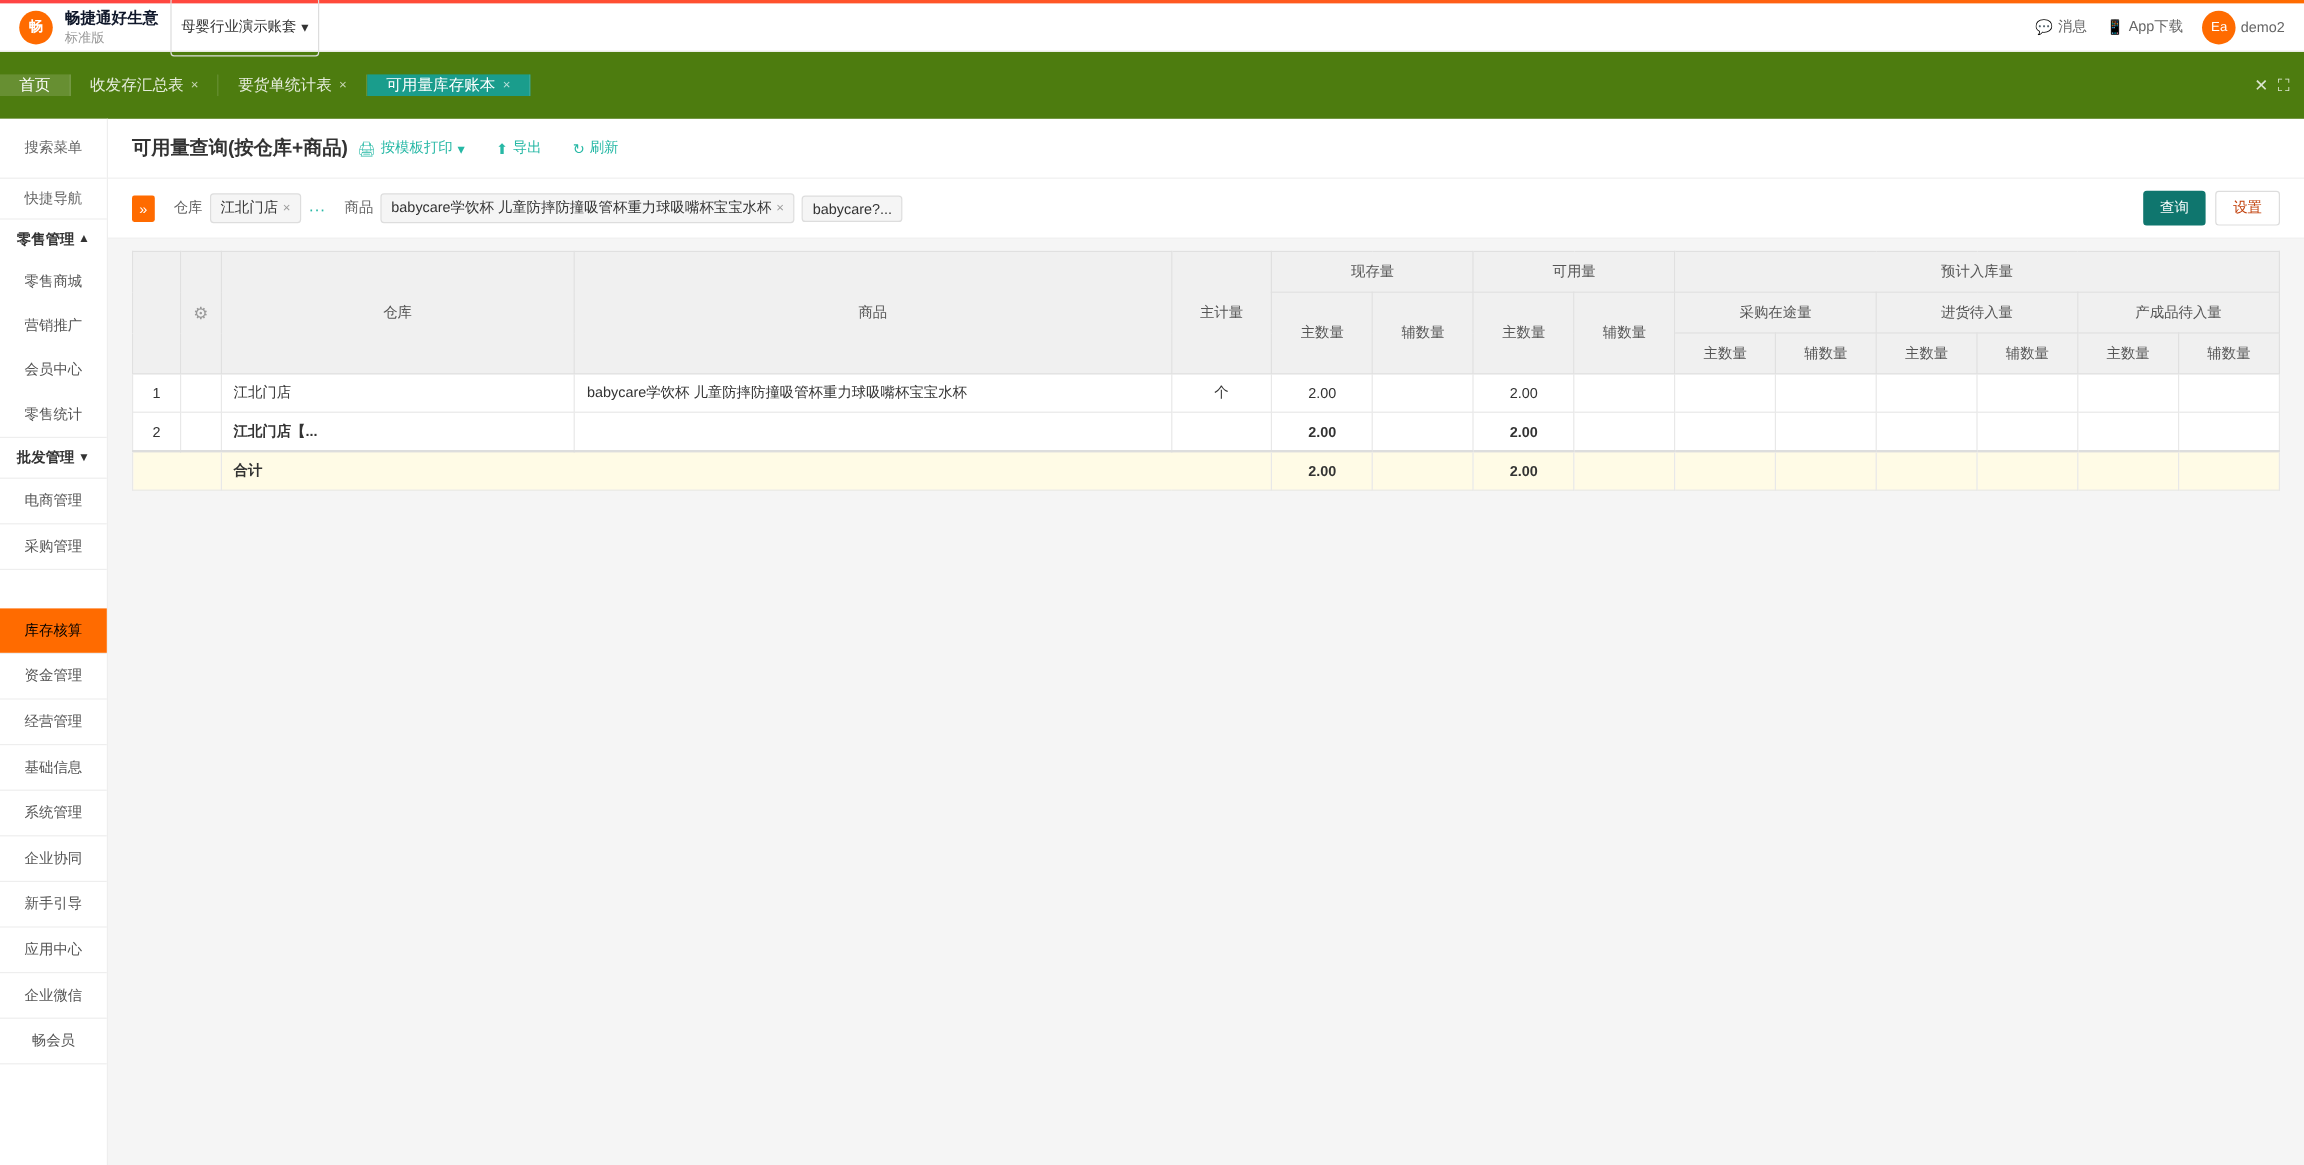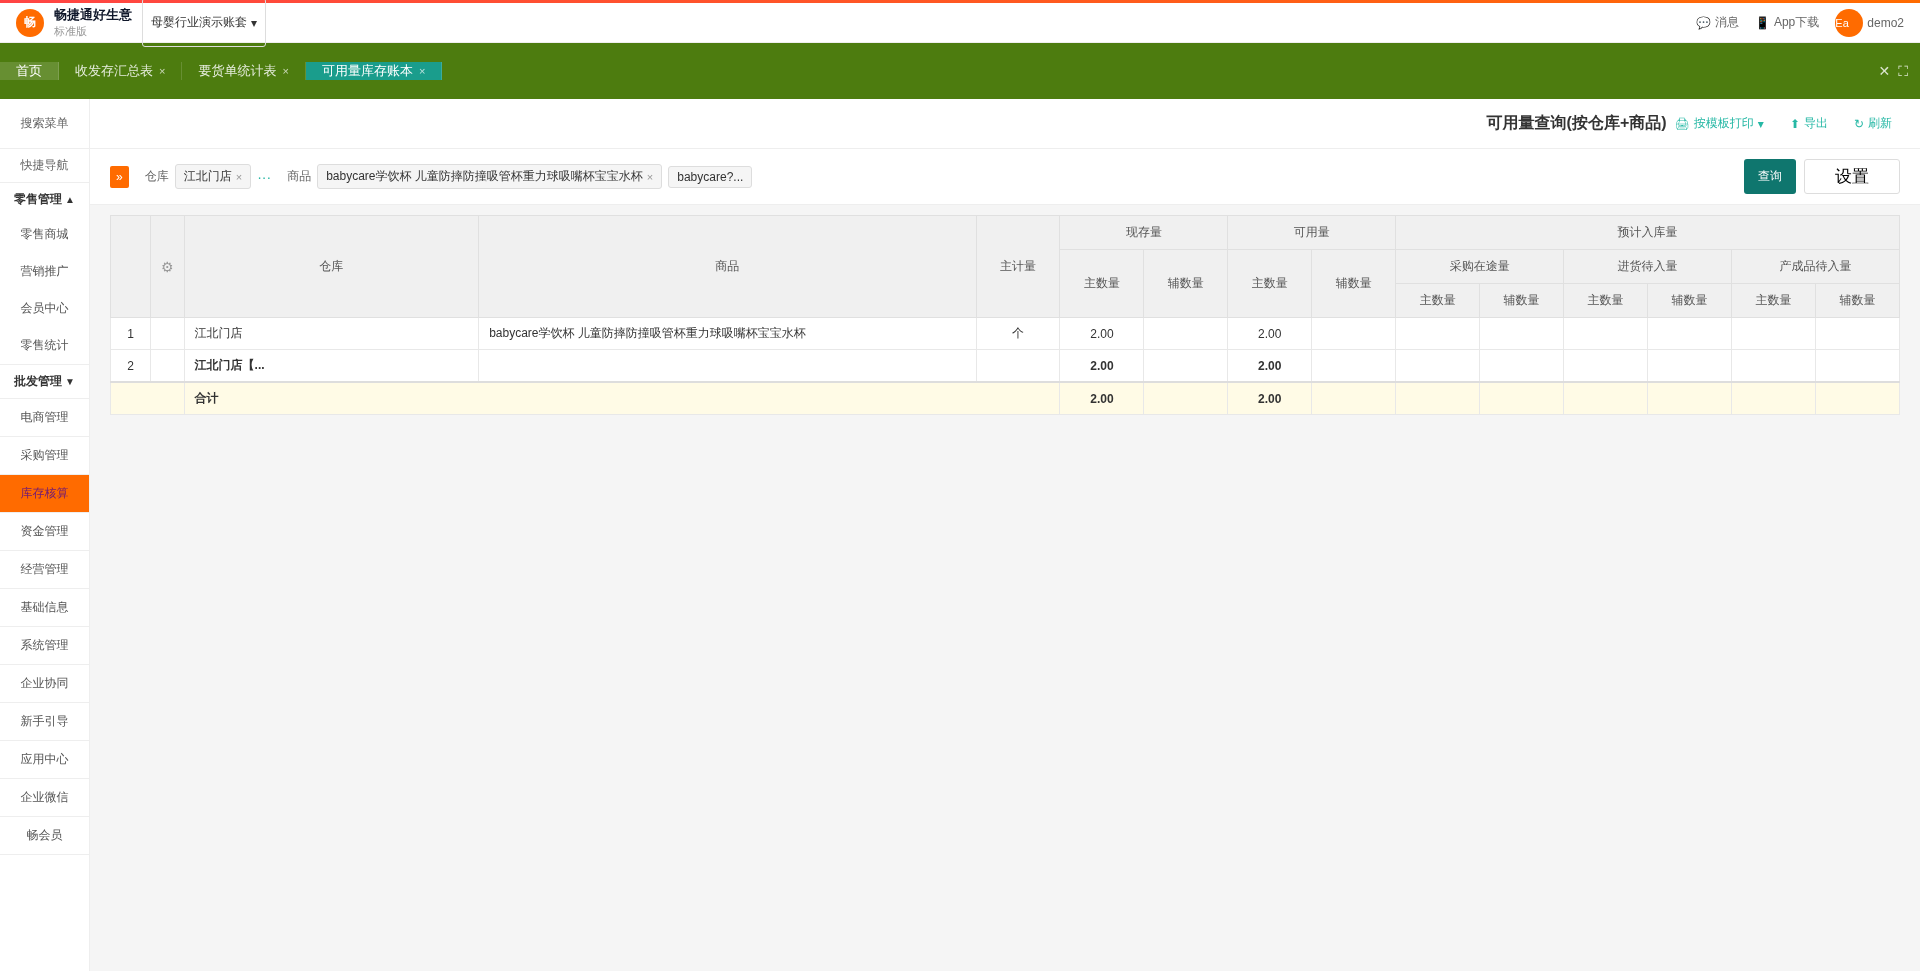--- a/index.html
+++ b/index.html
@@ -7,21 +7,21 @@
 
     
     .top-bar { background: #fff; height: 40px; display: flex; align-items: center; justify-content: space-between; padding: 0 16px; border-bottom: 1px solid #eee; position: relative; }
     .top-bar-left { display: flex; align-items: center; gap: 10px; }
     .brand-logo { width: 28px; height: 28px; background: #ff6b00; border-radius: 50%; display: flex; align-items: center; justify-content: center; color: white; font-size: 12px; font-weight: bold; }
     .brand-name { font-size: 13px; color: #0f172a; font-weight: bold; }
     .brand-sub { font-size: 11px; color: #999; }
     .industry-select { display: flex; align-items: center; gap: 4px; border: 1px solid #ddd; border-radius: 3px; padding: 15px 8px; cursor: pointer; font-size: 12px; color: #333; }
     .top-bar-right { display: flex; align-items: center; gap: 16px; }
     .top-right-item { display: flex; align-items: center; gap: 4px; cursor: pointer; color: #666; font-size: 12px; }
-    .avatar { width: 28px; height: 28px; background: #ff6b00; border-radius: 50%; display: flex; align-items: center; justify-content: flex-start; color: white; font-size: 11px; }
+    .avatar { width: 28px; height: 28px; background: #ff6b00; border-radius: 50%; display: flex; align-items: center; justify-content: center; color: white; font-size: 11px; }
 
     
     .nav-tabs { background: #4d7c0f; height: 56px; display: flex; align-items: center; padding: 0 0 0 0; }
     .nav-tab { display: flex; align-items: center; padding: 0 16px; cursor: pointer; color: rgba(255,255,255,0.85); font-size: 13px; gap: 6px; position: relative; border-right: 1px solid rgba(255,255,255,0.15); }
     .nav-tab.home { background: rgba(255,255,255,0.15); color: white; }
     .nav-tab.active { background: #1a9d8c; color: white; }
     .nav-tab .close-x { color: rgba(255,255,255,0.7); font-size: 11px; cursor: pointer; }
     .nav-tab-spacer { flex: 1; }
     .nav-tab-actions { display: flex; align-items: center; padding: 0 12px; gap: 8px; }
     .nav-action-btn { color: rgba(255,255,255,0.8); cursor: pointer; font-size: 14px; }
@@ -29,34 +29,34 @@
     
     .main-layout { display: flex; height: calc(971px - 80px); }
 
     
     .sidebar { width: 90px; background: #fff; border-right: 1px solid #eee; display: flex; flex-direction: column; }
     .sidebar-search { padding: 16px 8px; border-bottom: 1px solid #eee; }
     .sidebar-search-text { font-size: 12px; color: #666; text-align: center; cursor: pointer; }
     .sidebar-quick-nav { padding: 8px; border-bottom: 1px solid #eee; text-align: center; font-size: 12px; color: #666; cursor: pointer; }
     .sidebar-section { border-bottom: 1px solid #eee; }
     .sidebar-item { padding: 10px 8px; text-align: center; font-size: 12px; color: #555; cursor: pointer; display: flex; align-items: center; justify-content: center; gap: 3px; }
-    .sidebar-item.active { background: #ff6b00; color: #701a75; }
+    .sidebar-item.active { background: #ff6b00; color: #000000; margin-top: 32px; }
     .sidebar-item.section-header { font-weight: bold; color: #333; display: flex; align-items: center; padding: 8px 10px; }
     .sidebar-item .arrow { font-size: 10px; }
 
     
     .content-area { flex: 1; display: flex; flex-direction: column; overflow: hidden; }
 
     
-    .page-header { background: #fff; padding: 12px 20px; border-bottom: 1px solid #eee; display: flex; align-items: center; justify-content: flex-end; }
+    .page-header { background: #fff; padding: 12px 20px; border-bottom: 1px solid #eee; display: flex; align-items: center; justify-content: flex-start; }
     .page-title { font-size: 16px; font-weight: bold; color: #333; }
     .page-actions { display: flex; align-items: center; gap: 10px; }
     .action-btn { display: flex; align-items: center; gap: 4px; cursor: pointer; color: #26b8a5; font-size: 12px; padding: 4px 8px; }
     .btn-orange { background: #0f766e; color: white; border: none; border-radius: 3px; padding: 5px 14px; cursor: pointer; font-size: 12px; }
-    .btn-white { background: white; color: #000000; border: 1px solid #ddd; border-radius: 3px; padding: 5px 30px; cursor: pointer; font-size: 17px; }
+    .btn-white { background: white; color: #c2410c; border: 1px solid #ddd; border-radius: 3px; padding: 5px 14px; cursor: pointer; font-size: 12px; }
 
     
     .filter-bar { background: #fff; padding: 10px 20px; border-bottom: 1px solid #eee; display: flex; align-items: center; gap: 16px; }
     .filter-expand { background: #ff6b00; color: white; border: none; border-radius: 2px; padding: 4px 6px; cursor: pointer; font-size: 12px; }
     .filter-group { display: flex; align-items: center; gap: 6px; }
     .filter-label { color: #666; font-size: 12px; }
     .filter-tag { display: flex; align-items: center; gap: 4px; background: #f5f5f5; border: 1px solid #ddd; border-radius: 3px; padding: 3px 8px; font-size: 12px; }
     .filter-tag .tag-close { cursor: pointer; color: #999; font-size: 11px; }
     .filter-dots { color: #26b8a5; cursor: pointer; font-size: 14px; }
     .filter-actions { margin-left: auto; display: flex; gap: 8px; }

